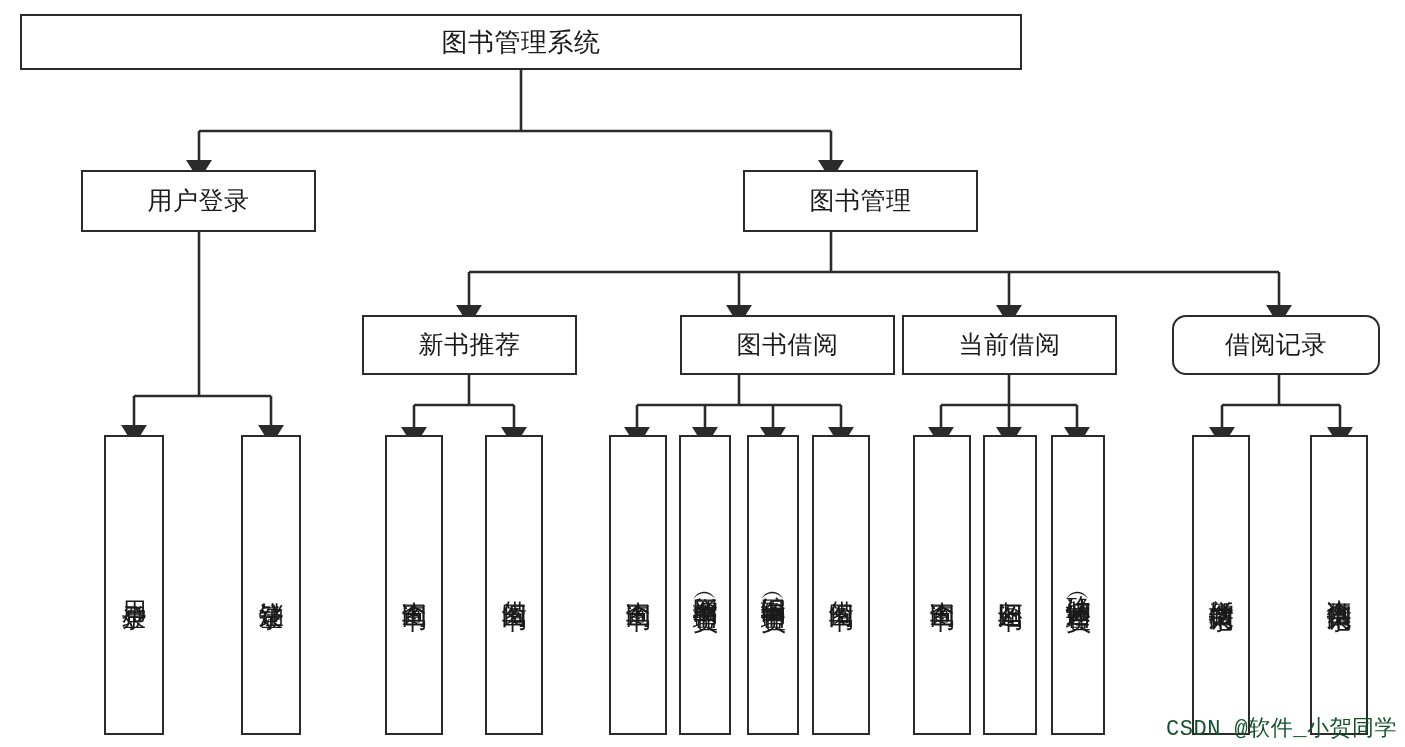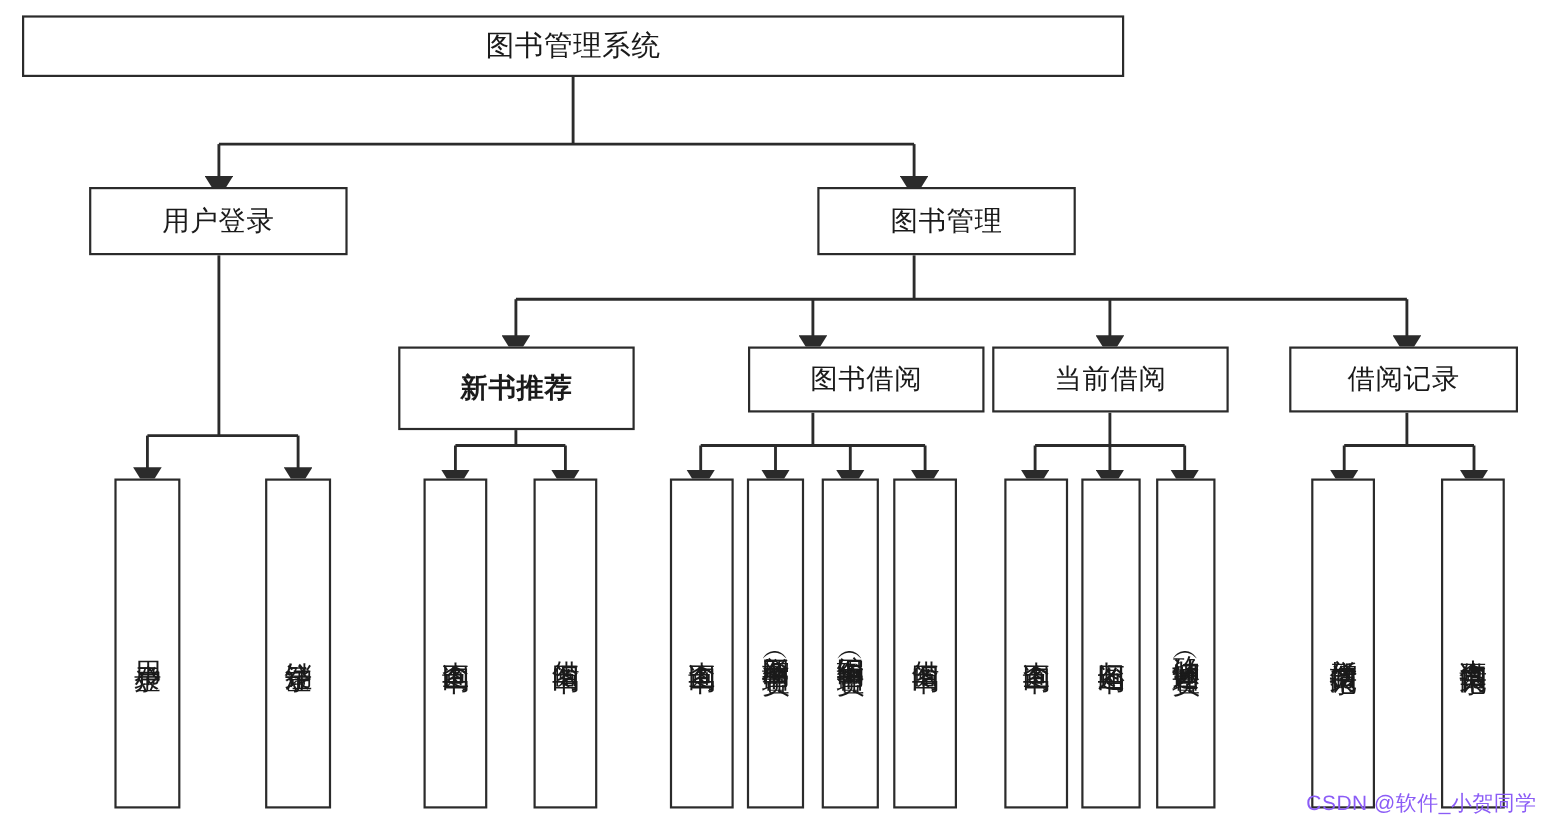--- a/index.html
+++ b/index.html
@@ -55,25 +55,25 @@
     white-space: normal;
     max-height: 100%;
   }
   .node.root {
     font-size: 26px;
   }
   .watermark {
     position: absolute;
     right: 8px;
     bottom: 4px;
-    font-size: 19px;
-    color: #8b5cf6;
+    font-size: 22px;
+    color: #14532d;
     letter-spacing: 0.5px;
     white-space: nowrap;
-    font-family: Liberation Sans, sans-serif;
+    font-family: Liberation Mono, monospace;
   }
 </style>
 </head>
 <body>
 
 <div id="canvas">
 
   <svg class="connectors" viewBox="0 0 1405 747" xmlns="http://www.w3.org/2000/svg">
     <defs>
       <marker id="arr" markerWidth="9" markerHeight="10" refX="1.2" refY="5" orient="auto" markerUnits="strokeWidth">
@@ -128,30 +128,30 @@
     <span class="label">图书管理系统</span>
   </div>
 
   <div class="node horiz" style="left:81px; top:170px; width:235px; height:62px;">
     <span class="label">用户登录</span>
   </div>
   <div class="node horiz" style="left:711px; top:170px; width:235px; height:62px;margin-left:32px;">
     <span class="label">图书管理</span>
   </div>
 
-  <div class="node horiz" style="left:362px; top:315px; width:215px; height:76px;font-weight:bold;">
+  <div class="node horiz" style="left:362px; top:315px; width:215px; height:60px;">
     <span class="label">新书推荐</span>
   </div>
   <div class="node horiz" style="left:632px; top:315px; width:215px; height:60px;margin-left:48px;">
     <span class="label">图书借阅</span>
   </div>
   <div class="node horiz" style="left:902px; top:315px; width:215px; height:60px;">
     <span class="label">当前借阅</span>
   </div>
-  <div class="node horiz" style="left:1172px; top:315px; width:208px; height:60px;">
+  <div class="node horiz" style="left:1172px; top:315px; width:208px; height:60px;border-radius:14px;">
     <span class="label">借阅记录</span>
   </div>
 
   <div class="node vert" style="left:104px; top:435px; width:60px; height:300px;">
     <span class="label">用户登录</span>
   </div>
   <div class="node vert" style="left:241px; top:435px; width:60px; height:300px;">
     <span class="label">注销登录</span>
   </div>
 

